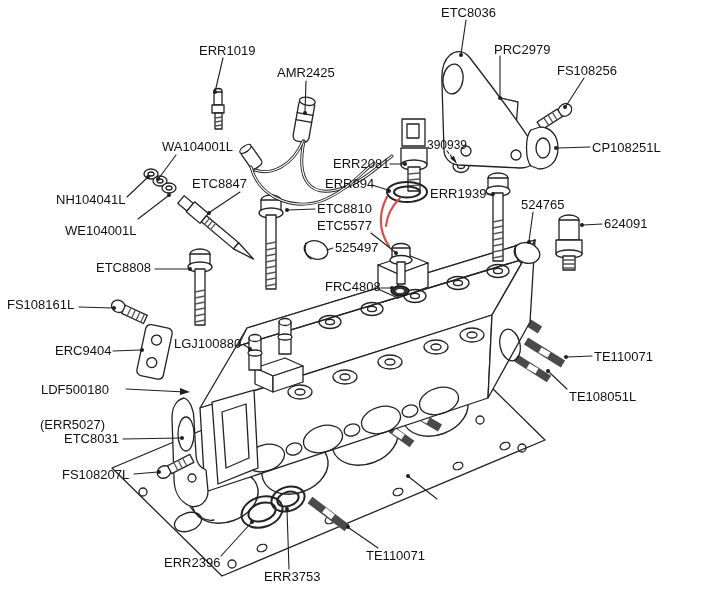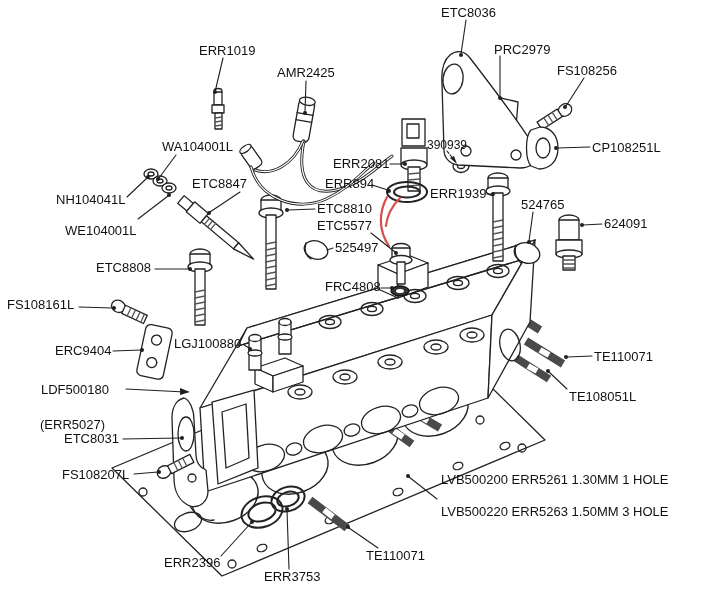--- a/index.html
+++ b/index.html
@@ -443,16 +443,14 @@
   <div class="lbl" style="left:41px;top:383px">LDF500180</div>
   <div class="lbl" style="left:40px;top:418px">(ERR5027)</div>
   <div class="lbl" style="left:64px;top:432px">ETC8031</div>
   <div class="lbl" style="left:62px;top:468px">FS108207L</div>
   <div class="lbl" style="left:164px;top:556px">ERR2396</div>
   <div class="lbl" style="left:264px;top:570px">ERR3753</div>
   <div class="lbl" style="left:366px;top:549px">TE110071</div>
   <div class="lbl" style="left:594px;top:350px">TE110071</div>
   <div class="lbl" style="left:569px;top:390px">TE108051L</div>
 
-  <div class="lvb" style="top:472px">LVB500200 ERR5261 1.30MM 1 HOLE</div>
-  <div class="lvb" style="top:504px">LVB500220 ERR5263 1.50MM 3 HOLE</div>
 
 </div>
 
 </body></html>

